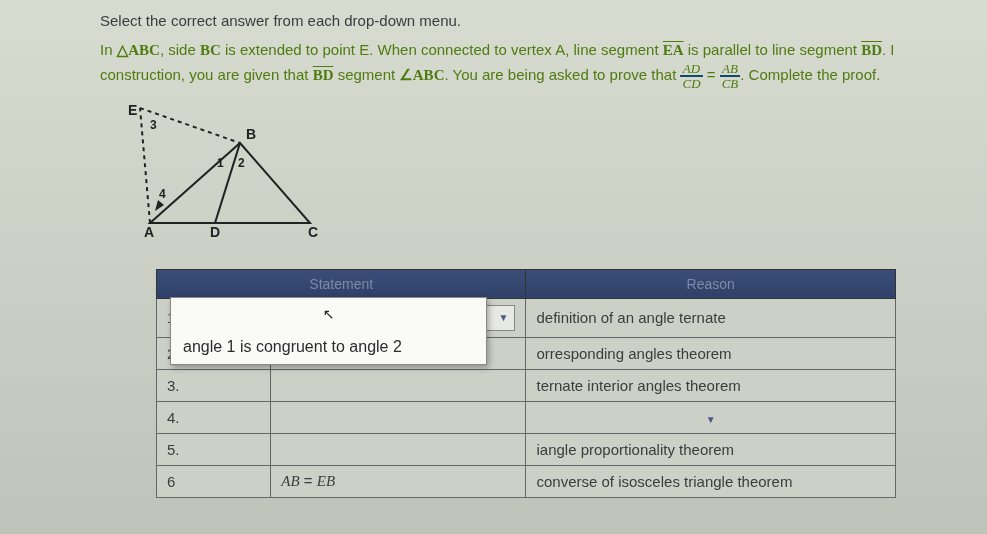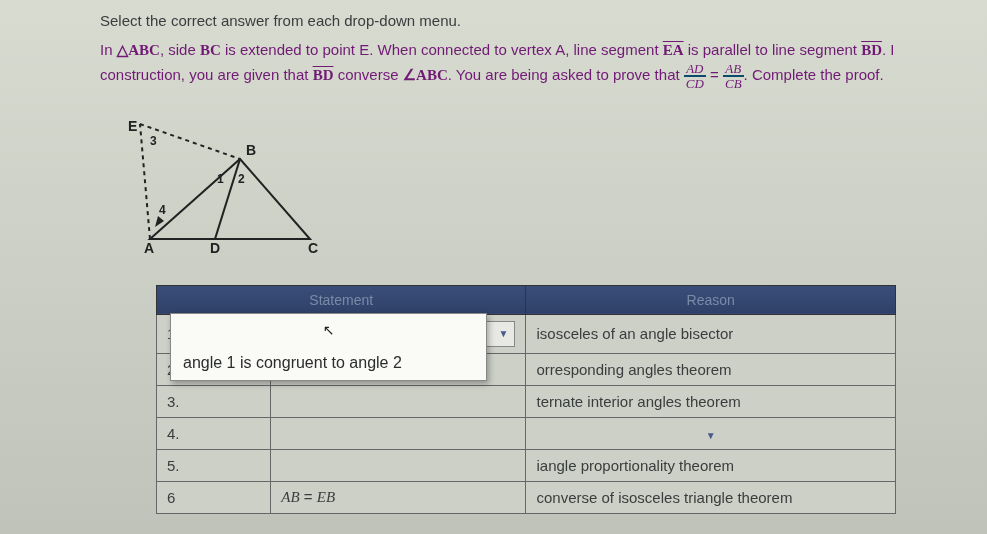--- a/index.html
+++ b/index.html
@@ -19,22 +19,22 @@
       padding: 12px 40px 0 100px;
     }
     .instruction {
       font-size: 15px;
       margin-bottom: 10px;
       color: #3a3d3e;
     }
     .problem-text {
       font-size: 15px;
       line-height: 1.5;
-      margin-bottom: 24px;
-      color: #701a75;
+      margin-bottom: 8px;
+      color: #4d7c0f;
     }
     .bold {
       font-weight: bold;
       font-family: 'Times New Roman', serif;
     }
     .overline {
       text-decoration: overline;
     }
     .frac {
       display: inline-block;
@@ -147,21 +147,21 @@
     }
   </style>
 </head>
 <body>
 
 <div class="container">
   <div class="instruction">Select the correct answer from each drop-down menu.</div>
 
   <div class="problem-text">
     <span>In </span><span class="bold">△ABC</span><span>, side </span><span class="bold">BC</span><span> is extended to point E. When connected to vertex A, line segment </span><span class="bold overline">EA</span><span> is parallel to line segment </span><span class="bold overline">BD</span><span>. I</span><br>
-    <span>construction, you are given that </span><span class="bold overline">BD</span><span> converse </span><span class="bold">∠ABC</span><span>. You are being asked to prove that </span><span class="frac"><span class="num">AD</span><span class="den">CD</span></span><span> = </span><span class="frac"><span class="num">AB</span><span class="den">CB</span></span><span>. Complete the proof.</span>
+    <span>construction, you are given that </span><span class="bold overline">BD</span><span> segment </span><span class="bold">∠ABC</span><span>. You are being asked to prove that </span><span class="frac"><span class="num">AD</span><span class="den">CD</span></span><span> = </span><span class="frac"><span class="num">AB</span><span class="den">CB</span></span><span>. Complete the proof.</span>
   </div>
 
   <svg class="diagram" viewBox="0 0 250 140">
     <polygon points="40,120 200,120 130,40" fill="none" stroke="#222" stroke-width="2"></polygon>
     <line x1="105" y1="120" x2="130" y2="40" stroke="#222" stroke-width="2"></line>
     <line x1="40" y1="120" x2="30" y2="5" stroke="#222" stroke-width="2" stroke-dasharray="4,4"></line>
     <line x1="30" y1="5" x2="130" y2="40" stroke="#222" stroke-width="2" stroke-dasharray="4,4"></line>
     <polygon points="48,97 45,108 54,102" fill="#222"></polygon>
     <text x="18" y="12" font-size="14" font-weight="bold" fill="#222">E</text>
     <text x="136" y="36" font-size="14" font-weight="bold" fill="#222">B</text>
@@ -184,21 +184,21 @@
       </thead>
       <tbody>
         <tr>
           <td class="row-num">1.</td>
           <td>
             <div class="dropdown-field">
               <span></span>
               <span class="dropdown-arrow">▼</span>
             </div>
           </td>
-          <td>isosceles of an angle bisector</td>
+          <td>definition of an angle ternate</td>
         </tr>
         <tr>
           <td class="row-num">2.</td>
           <td></td>
           <td>orresponding angles theorem</td>
         </tr>
         <tr>
           <td class="row-num">3.</td>
           <td></td>
           <td>ternate interior angles theorem</td>

